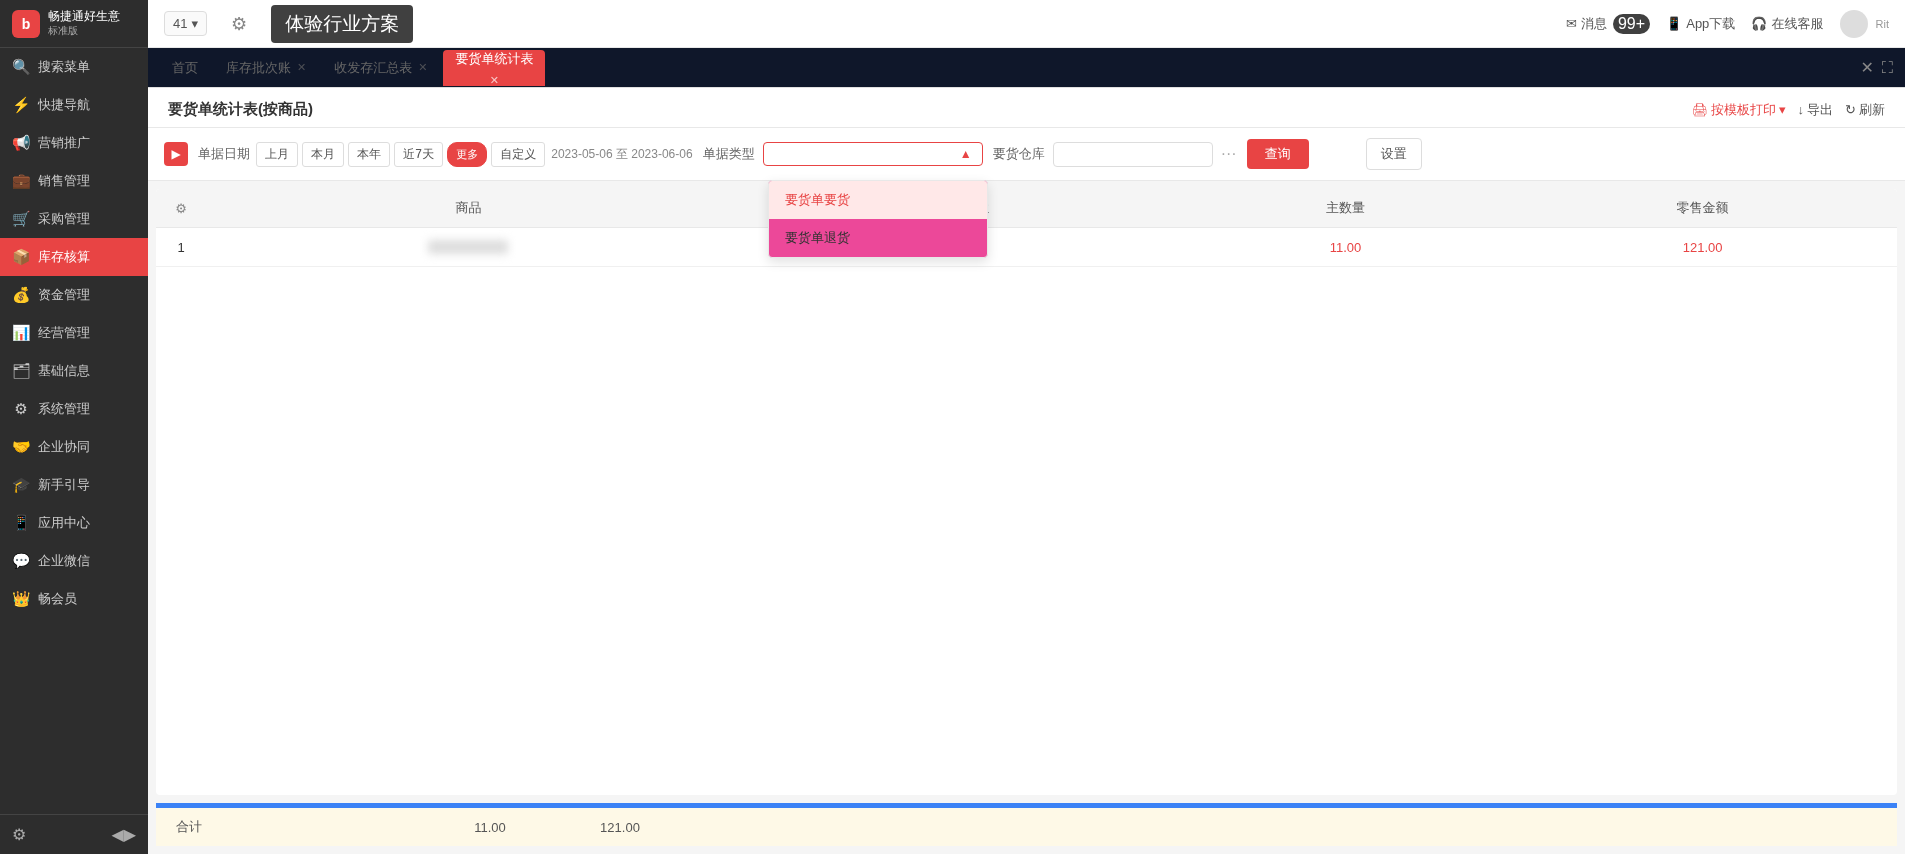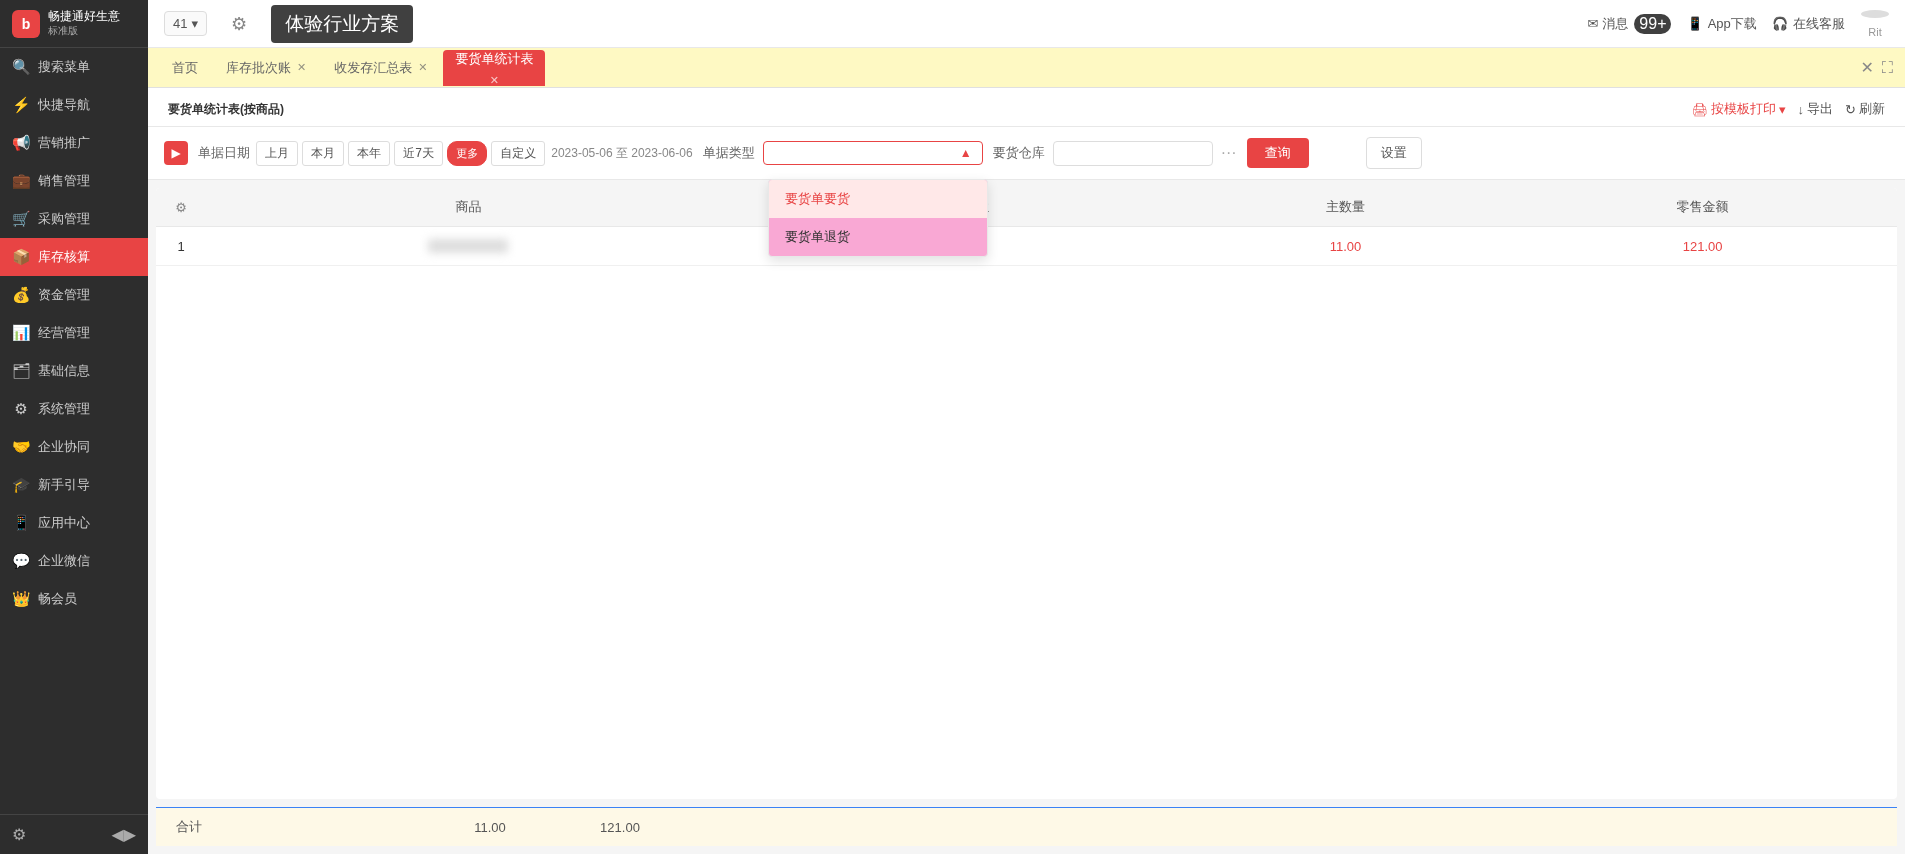--- a/index.html
+++ b/index.html
@@ -91,21 +91,21 @@
     .topbar-right-item .badge {
       background: #404040; color: #fff;
       border-radius: 10px; font-size: 16px;
       padding: 1px 5px; margin-left: 2px;
     }
     .topbar-avatar { width: 28px; height: 28px; border-radius: 50%; background: #ddd; }
 
     
     .tabbar {
       display: flex; align-items: center;
-      background: #fef9c3;
+      background: #0f172a;
       border-bottom: 1px solid #e0e0e0;
       padding: 0 12px;
       height: 40px;
       flex-shrink: 0;
       gap: 4px;
     }
     .tab {
       display: flex; align-items: center;
       padding: 0 12px; height: 36px;
       cursor: pointer; font-size: 13px;
@@ -125,21 +125,21 @@
       position: relative;
     }
 
     .page-header {
       background: #fff;
       padding: 12px 20px 8px;
       display: flex; align-items: center; justify-content: space-between;
       border-bottom: 1px solid #e8e8e8;
       flex-shrink: 0;
     }
-    .page-title { font-size: 12px; font-weight: bold; color: #333; }
+    .page-title { font-size: 15px; font-weight: bold; color: #333; }
     .page-header-actions { display: flex; align-items: center; gap: 12px; }
     .btn-print { color: #e84444; cursor: pointer; font-size: 13px; display: flex; align-items: center; gap: 3px; }
     .btn-export { color: #555; cursor: pointer; font-size: 13px; display: flex; align-items: center; gap: 3px; }
     .btn-refresh { color: #555; cursor: pointer; font-size: 13px; display: flex; align-items: center; gap: 3px; }
 
     
     .filter-bar {
       background: #fff;
       padding: 10px 16px;
       display: flex; align-items: center;
@@ -199,21 +199,21 @@
       border: 1px solid #ddd; border-radius: 4px;
       padding: 6px 14px; cursor: pointer; font-size: 13px; margin-left: 47px;
     }
 
     
     .dropdown-overlay {
       position: absolute;
       top: 100%;
       left: 620px;
       z-index: 1000;
-      background: #f9a8d4;
+      background: #ec4899;
       border: 1px solid #e8e8e8;
       border-radius: 4px;
       box-shadow: 0 4px 12px rgba(0,0,0,0.12);
       width: 220px;
       overflow: hidden;
     }
     .dropdown-item {
       padding: 10px 16px;
       cursor: pointer;
       font-size: 13px;
@@ -248,21 +248,21 @@
       text-align: center;
       border-bottom: 1px solid #f0f0f0;
       color: #333;
     }
     .col-settings { color: #888; cursor: pointer; }
     td.number { color: #e84444; }
 
     
     .table-footer {
       background: #fef9e7;
-      border-top: 1px solid #3b82f6;
+      border-top: 5px solid #3b82f6;
       padding: 10px 14px;
       display: flex; align-items: center;
       font-size: 13px; color: #555;
       flex-shrink: 0;
       margin: 0 8px 8px;
     }
     .footer-label { min-width: 240px; padding-left: 6px; }
     .footer-val { min-width: 100px; text-align: center; }
 
     
@@ -373,21 +373,21 @@
         <span class="badge">99+</span>
       </div>
       <div class="topbar-right-item">
         <span>📱</span>
         <span>App下载</span>
       </div>
       <div class="topbar-right-item">
         <span>🎧</span>
         <span>在线客服</span>
       </div>
-      <div class="topbar-avatar" style="display:flex;align-items:center;justify-content:center;font-size:11px;color:#999;gap:8px;width:auto;background:none;flex-direction:column;">
+      <div class="topbar-avatar" style="display:flex;align-items:center;justify-content:center;font-size:11px;color:#999;gap:8px;width:auto;background:none;">
         <div style="width:28px;height:28px;border-radius:50%;background:#ddd;"></div>
         <span>Rit</span>
       </div>
     </div>
   </div>
 
   <div class="tabbar">
     <div class="tab">
       <span>首页</span>
     </div>

